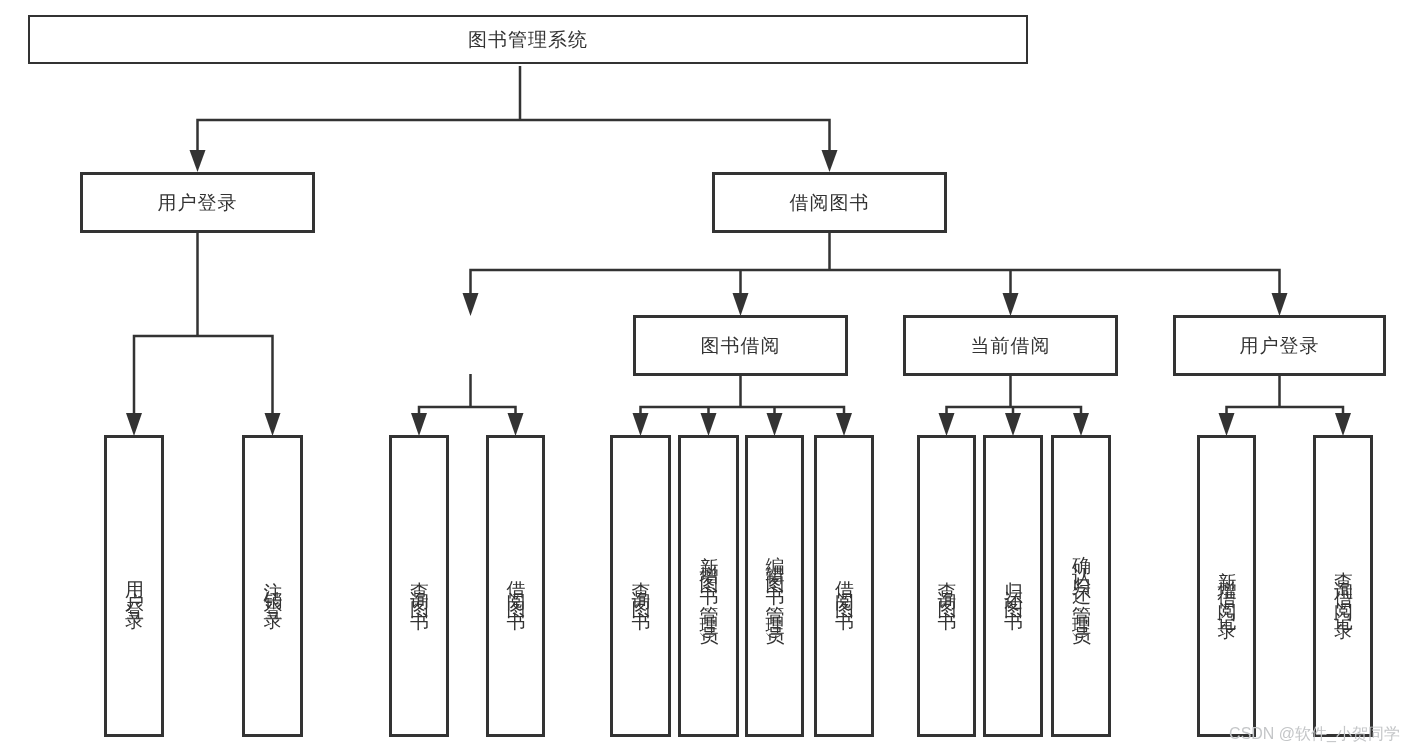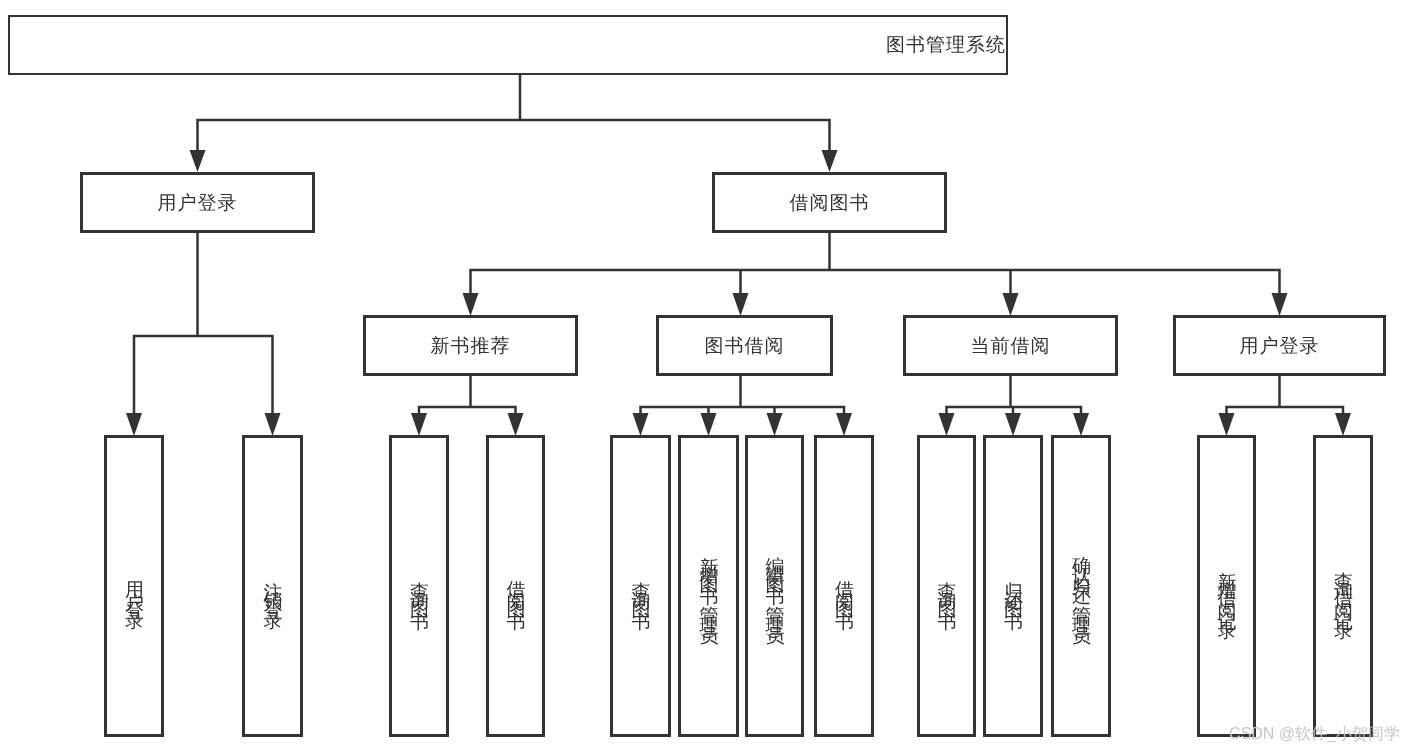--- a/index.html
+++ b/index.html
@@ -110,35 +110,32 @@
       <polygon points="766.5,413 782.5,413 774.5,436"></polygon>
       <polygon points="836,413 852,413 844,436"></polygon>
       <polygon points="938.5,413 954.5,413 946.5,436"></polygon>
       <polygon points="1005,413 1021,413 1013,436"></polygon>
       <polygon points="1073,413 1089,413 1081,436"></polygon>
       <polygon points="1218.5,413 1234.5,413 1226.5,436"></polygon>
       <polygon points="1335,413 1351,413 1343,436"></polygon>
     </g>
   </svg>
 
-  <div class="node root" style="left:8px; top:15px; width:1000px; height:60px;justify-content:flex-end;">
+  <div class="node root" style="left:28px; top:15px; width:1000px; height:49px;">
     <span class="lbl">图书管理系统</span>
   </div>
 
   <div class="node" style="left:80px; top:172px; width:235px; height:61px;">
     <span class="lbl">用户登录</span>
   </div>
   <div class="node" style="left:712px; top:172px; width:235px; height:61px;">
     <span class="lbl">借阅图书</span>
   </div>
 
-  <div class="node" style="left:363px; top:315px; width:215px; height:61px;">
-    <span class="lbl">新书推荐</span>
-  </div>
-  <div class="node" style="left:633px; top:315px; width:177px; height:61px;margin-left:23px;">
+  <div class="node" style="left:633px; top:315px; width:215px; height:61px;">
     <span class="lbl">图书借阅</span>
   </div>
   <div class="node" style="left:903px; top:315px; width:215px; height:61px;">
     <span class="lbl">当前借阅</span>
   </div>
   <div class="node" style="left:1173px; top:315px; width:213px; height:61px;">
     <span class="lbl">用户登录</span>
   </div>
 
   <div class="leaf" style="left:104px; width:60px;">

